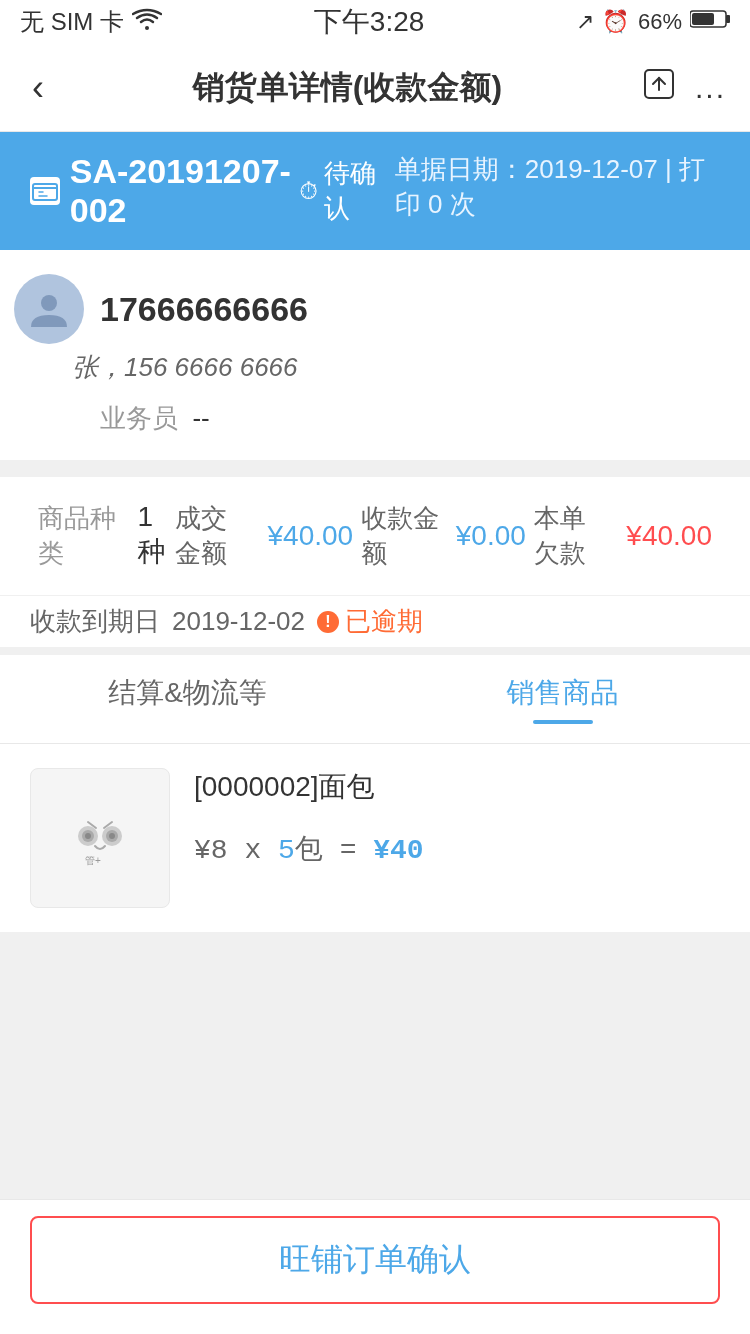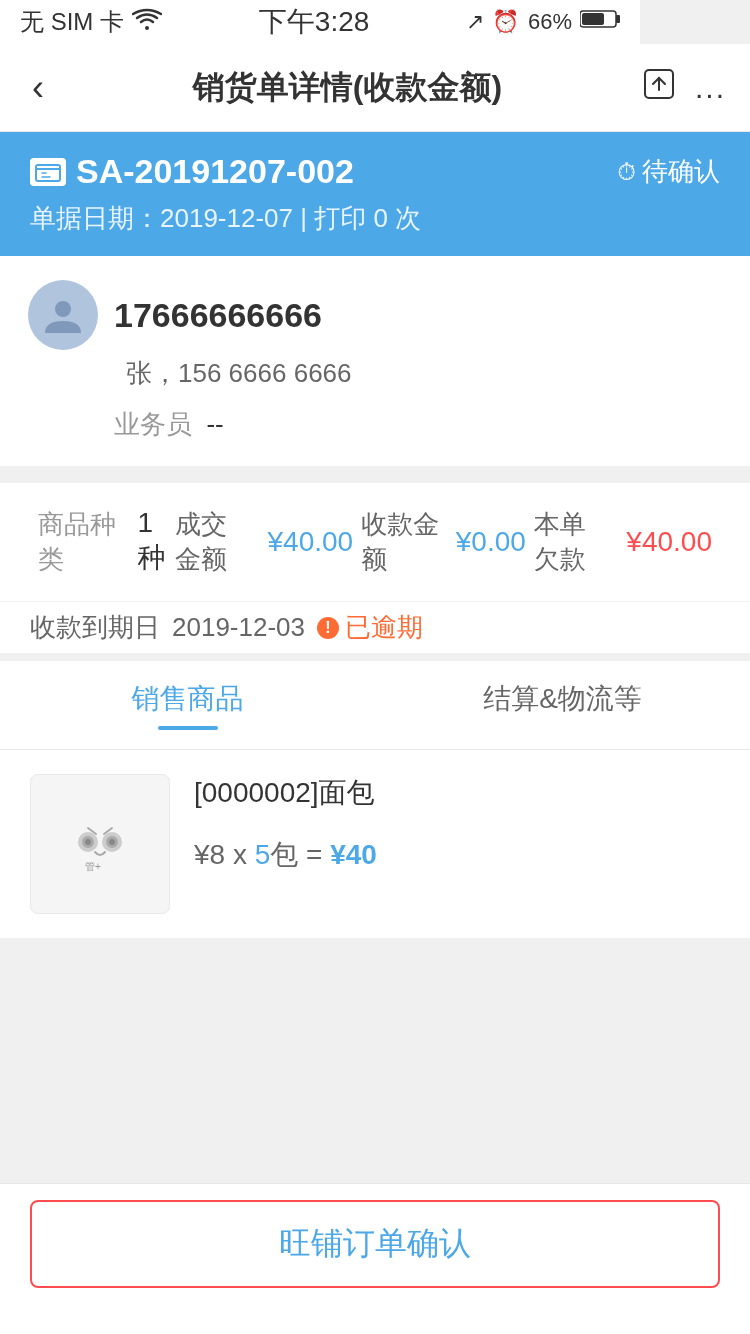--- a/index.html
+++ b/index.html
@@ -9,21 +9,21 @@
       min-height: 1334px;
       background: #f0f0f0;
       font-family: -apple-system, "PingFang SC", "Helvetica Neue", sans-serif;
       font-size: 28px;
       color: #333;
       position: relative;
     }
 
     
     .status-bar {
-      width: 640px;
+      width: 750px;
       height: 44px;
       background: #fff;
       display: flex;
       align-items: center;
       justify-content: space-between;
       padding: 0 20px;
       font-size: 24px;
       font-weight: 500;
     }
     .status-left {
@@ -73,21 +73,21 @@
       font-size: 32px;
       color: #333;
       cursor: pointer;
     }
 
     
     .order-header {
       background: #4da8e8;
       padding: 20px 30px;
       display: flex;
-      flex-direction: column;
+      flex-direction: row;
       gap: 10px;
     }
     .order-header-top {
       display: flex;
       align-items: center;
       justify-content: space-between;
     }
     .order-id {
       font-size: 34px;
       font-weight: 700;
@@ -120,21 +120,21 @@
       font-size: 24px;
     }
     .order-date {
       color: #e8f4ff;
       font-size: 26px;
     }
 
     
     .customer-section {
       background: #fff;
-      padding: 24px 28px;
+      padding: 24px 14px;
       border-bottom: 1px solid #f0f0f0;
     }
     .customer-row {
       display: flex;
       align-items: center;
       gap: 16px;
     }
     .customer-avatar {
       width: 70px;
       height: 70px;
@@ -325,20 +325,21 @@
       flex: 1;
     }
     .product-name {
       font-size: 28px;
       color: #333;
       margin-bottom: 24px;
     }
     .product-price {
       font-size: 28px;
       color: #666;
+      font-family: Liberation Mono, monospace;
     }
     .qty-highlight {
       color: #4da8e8;
     }
     .total-highlight {
       color: #4da8e8;
       font-weight: 700;
     }
 
     
@@ -347,21 +348,21 @@
       min-height: 200px;
       flex: 1;
     }
 
     
     .bottom-bar {
       position: fixed;
       bottom: 0;
       width: 750px;
       background: #fff;
-      padding: 16px 30px 46px;
+      padding: 16px 30px 30px;
       border-top: 1px solid #e8e8e8;
     }
     .confirm-btn {
       width: 100%;
       height: 88px;
       border: 2px solid #ff4d4f;
       border-radius: 8px;
       background: #fff;
       color: #4da8e8;
       font-size: 32px;
@@ -442,21 +443,21 @@
     <div class="customer-avatar">
       <svg viewBox="0 0 44 44" fill="none">
         <circle cx="22" cy="16" r="8" fill="#8099bb"></circle>
         <path d="M4 40 Q4 28 22 28 Q40 28 40 40" fill="#8099bb"></path>
       </svg>
     </div>
     <div>
       <div class="customer-phone">17666666666</div>
     </div>
   </div>
-  <div class="customer-name-row" style="margin-left: 98px; margin-top: 6px;">张，156 6666 6666</div>
+  <div class="customer-name-row" style="margin-left: 58px; margin-top: 6px; font-style: italic;">张，156 6666 6666</div>
   <div class="customer-meta" style="margin-left: 86px;">
     <span>
       <span class="meta-label">业务员</span>
       &nbsp;<span class="meta-value">--</span>
     </span>
   </div>
 </div>
 
 <div class="section-divider"></div>
 
@@ -478,35 +479,35 @@
       <div class="summary-item">
         <span class="summary-item-label">本单欠款</span>
         <span class="amount-red">¥40.00</span>
       </div>
     </div>
   </div>
 </div>
 
 <div class="due-date-section">
   <span>收款到期日</span>
-  <span>2019-12-03</span>
+  <span>2019-12-02</span>
   <div class="overdue-badge">
     <span class="overdue-dot">!</span>
     <span>已逾期</span>
   </div>
 </div>
 
 <div class="tabs-section">
+  <div class="tab-item inactive">
+    <span>结算&amp;物流等</span>
+    <div class="tab-underline-hidden"></div>
+  </div>
   <div class="tab-item active">
     <span>销售商品</span>
     <div class="tab-underline"></div>
-  </div>
-  <div class="tab-item inactive">
-    <span>结算&amp;物流等</span>
-    <div class="tab-underline-hidden"></div>
   </div>
 </div>
 
 <div style="background:#fff;">
   <div class="product-section">
     <div class="product-thumb">
       <svg viewBox="0 0 80 60" fill="none">
 
         <circle cx="28" cy="28" r="10" fill="#ccc"></circle>
         <circle cx="52" cy="28" r="10" fill="#ccc"></circle>

